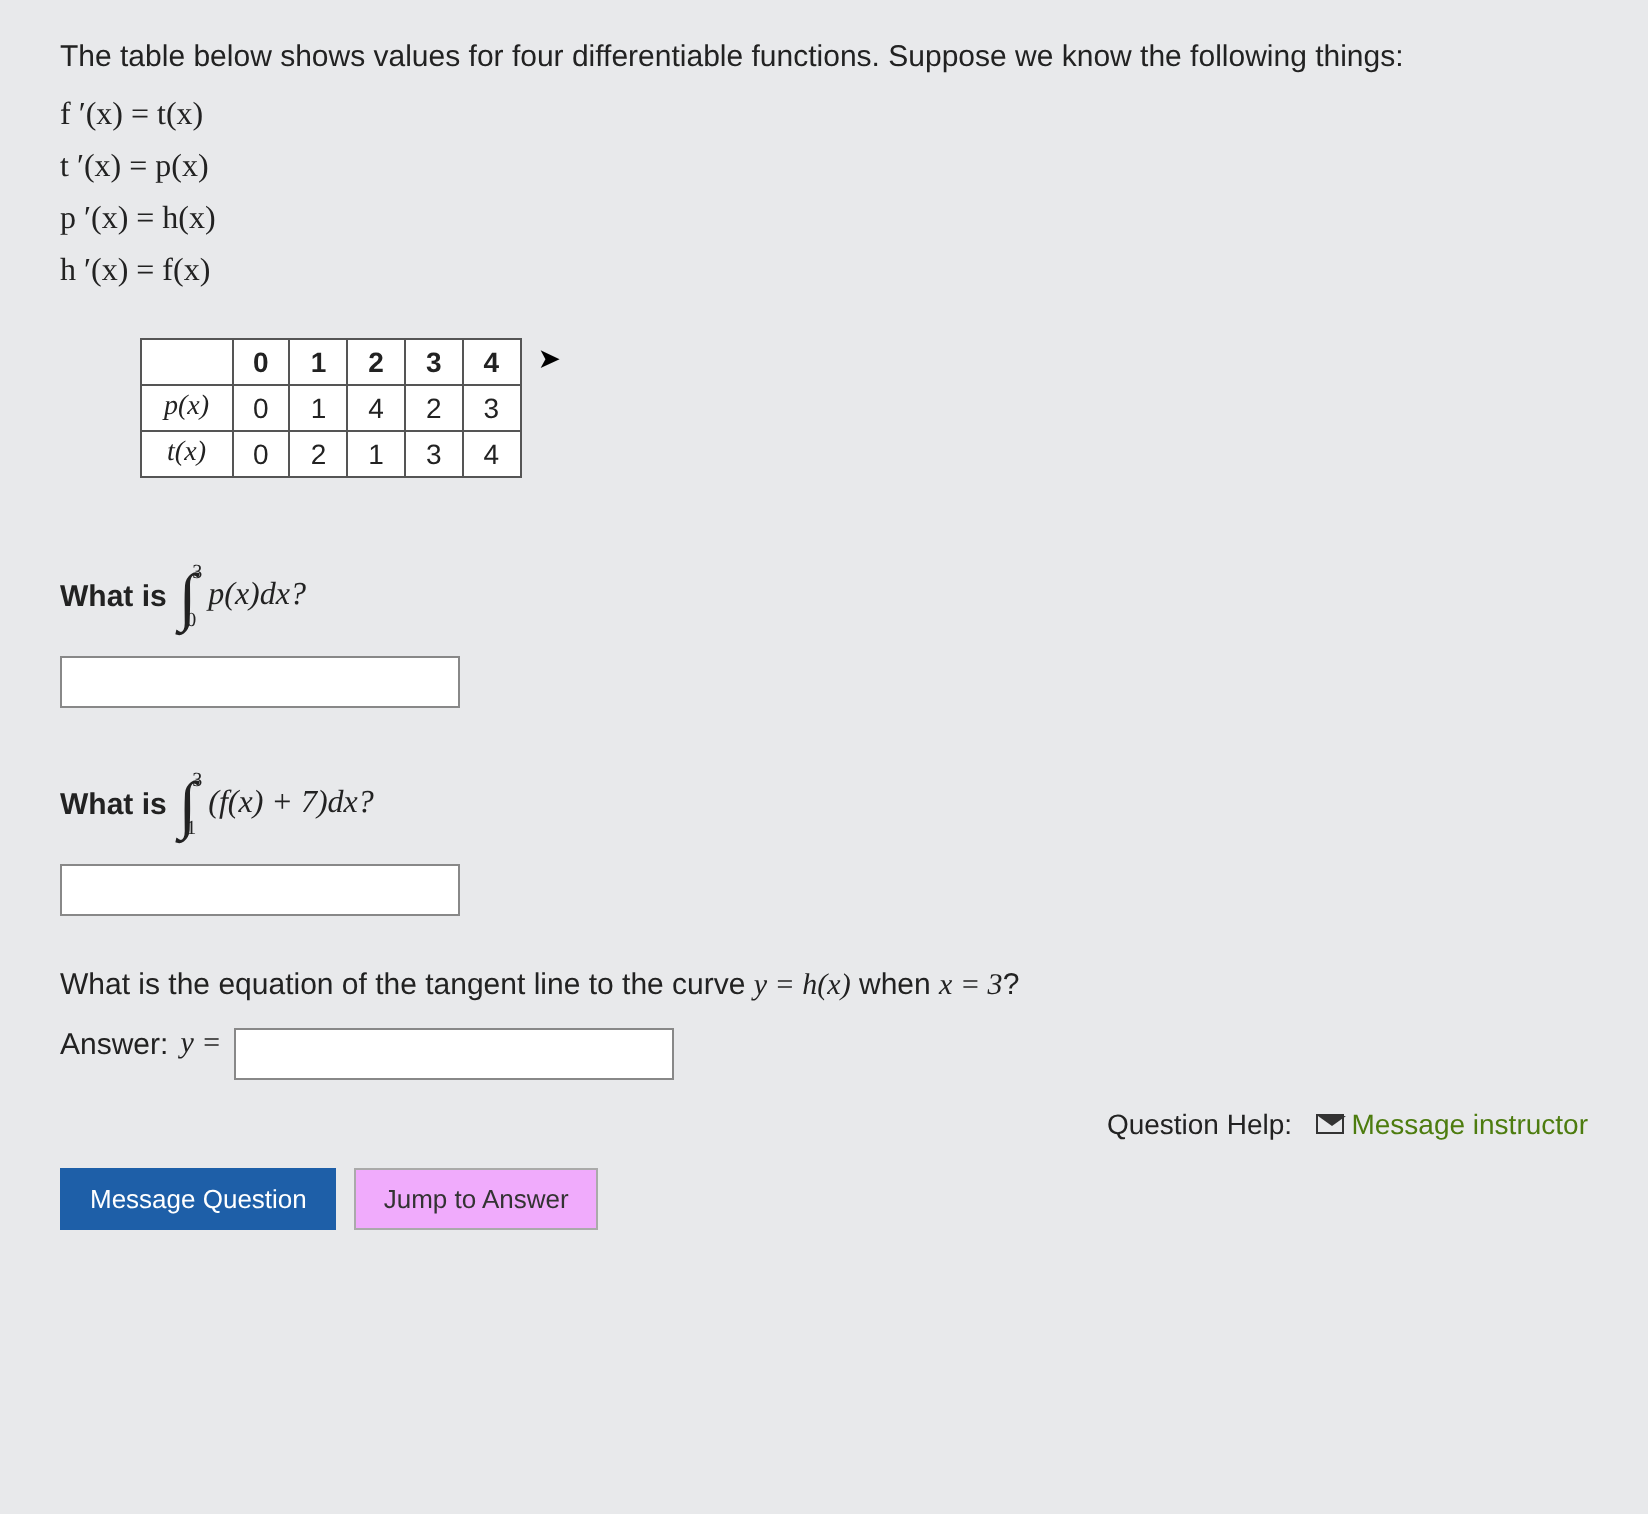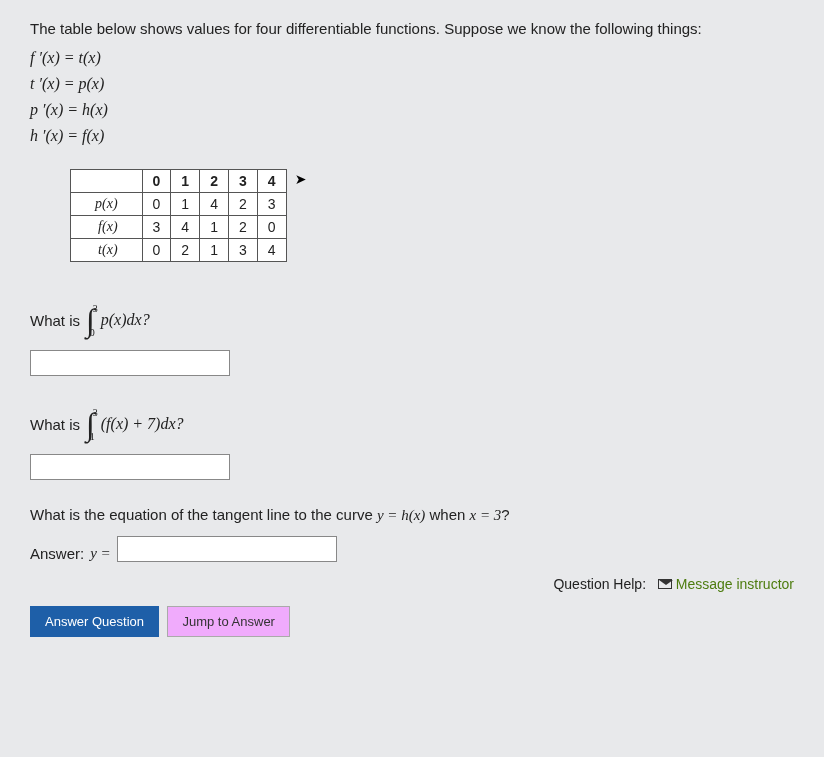--- a/index.html
+++ b/index.html
@@ -9,51 +9,50 @@
       padding: 20px 30px;
       color: #222;
       width: 824px;
     }
     .intro-text {
       font-size: 15px;
       margin-bottom: 12px;
     }
     .eqn {
       font-family: 'Times New Roman', serif;
-      font-style: italic;
       font-size: 16px;
       margin: 8px 0;
     }
     .data-table {
       border-collapse: collapse;
       margin: 16px 0 20px 40px;
       background: #fff;
     }
     .data-table td, .data-table th {
       border: 1px solid #555;
       padding: 3px 10px;
       text-align: center;
       font-size: 14px;
       font-family: Arial, sans-serif;
       min-width: 28px;
     }
     .data-table .row-label {
       font-family: 'Times New Roman', serif;
       font-style: italic;
-      text-align: right;
-      padding: 3px 24px;
+      text-align: center;
+      padding: 3px 11px;
     }
     .question-line {
       font-size: 15px;
       margin: 18px 0 8px 0;
       display: flex;
       align-items: center;
       gap: 6px;
     }
-    .question-line .label { white-space: nowrap; }
+    .question-line .label { white-space: nowrap; font-weight: bold; }
     .integral-block {
       font-family: 'Times New Roman', serif;
       font-style: italic;
       display: inline-flex;
       align-items: center;
     }
     .integral-sym {
       font-size: 32px;
       font-style: normal;
       line-height: 1;
@@ -91,21 +90,21 @@
       margin: 12px 0;
     }
     .tangent-q .math {
       font-family: 'Times New Roman', serif;
       font-style: italic;
     }
     .answer-line {
       font-size: 15px;
       margin: 10px 0 14px 0;
       display: flex;
-      align-items: flex-end;
+      align-items: flex-start;
       gap: 6px;
     }
     .answer-line .math {
       font-family: 'Times New Roman', serif;
       font-style: italic;
     }
     .help-line {
       font-size: 14px;
       margin: 10px 0 14px 0;
       text-align: right;
@@ -183,28 +182,20 @@
   </tr>
   <tr>
     <td class="row-label">p(x)</td>
     <td>0</td>
     <td>1</td>
     <td>4</td>
     <td>2</td>
     <td>3</td>
   </tr>
   <tr>
-    <td class="row-label">f(x)</td>
-    <td>3</td>
-    <td>4</td>
-    <td>1</td>
-    <td>2</td>
-    <td>0</td>
-  </tr>
-  <tr>
     <td class="row-label">t(x)</td>
     <td>0</td>
     <td>2</td>
     <td>1</td>
     <td>3</td>
     <td>4</td>
   </tr>
 </tbody>
     </table>
 <span class="cursor-arrow" style="top:18px; right:-20px;">➤</span>
@@ -245,18 +236,18 @@
 <div class="help-line">
   <span>Question Help:</span>
   &nbsp;
   <span class="help-link">
     <span class="mail-icon"></span>
     <span>Message instructor</span>
   </span>
 </div>
 
 <div class="btn-row">
-  <span class="btn btn-primary">Answer Question</span>
+  <span class="btn btn-primary">Message Question</span>
   <span class="btn btn-secondary">Jump to Answer</span>
 </div>
 
 
 
 
 </body></html>

